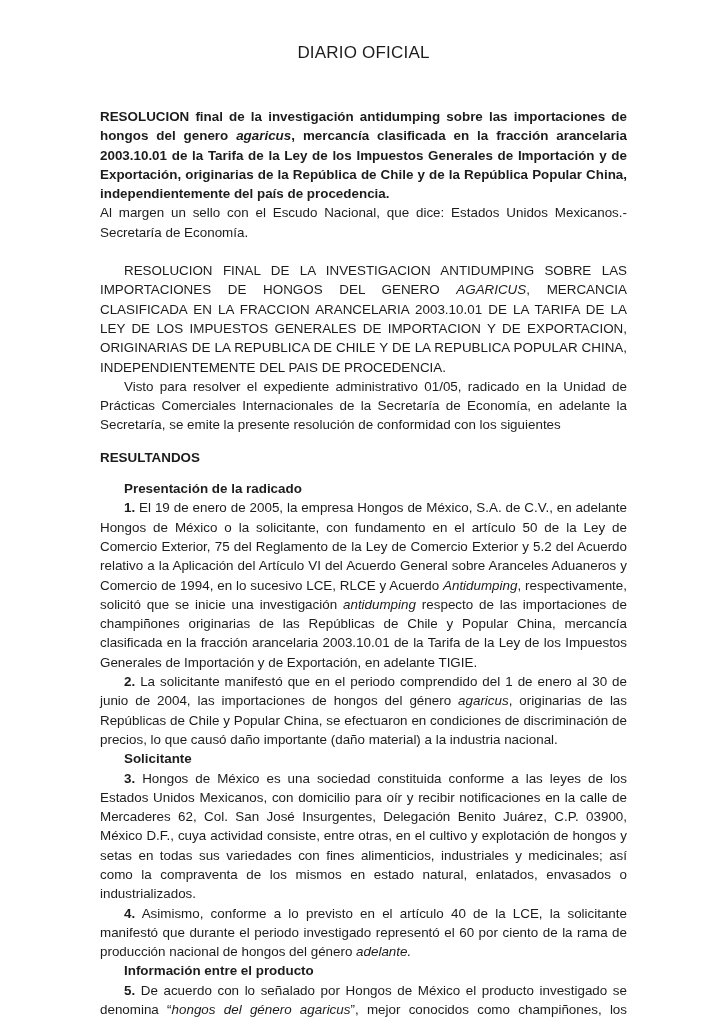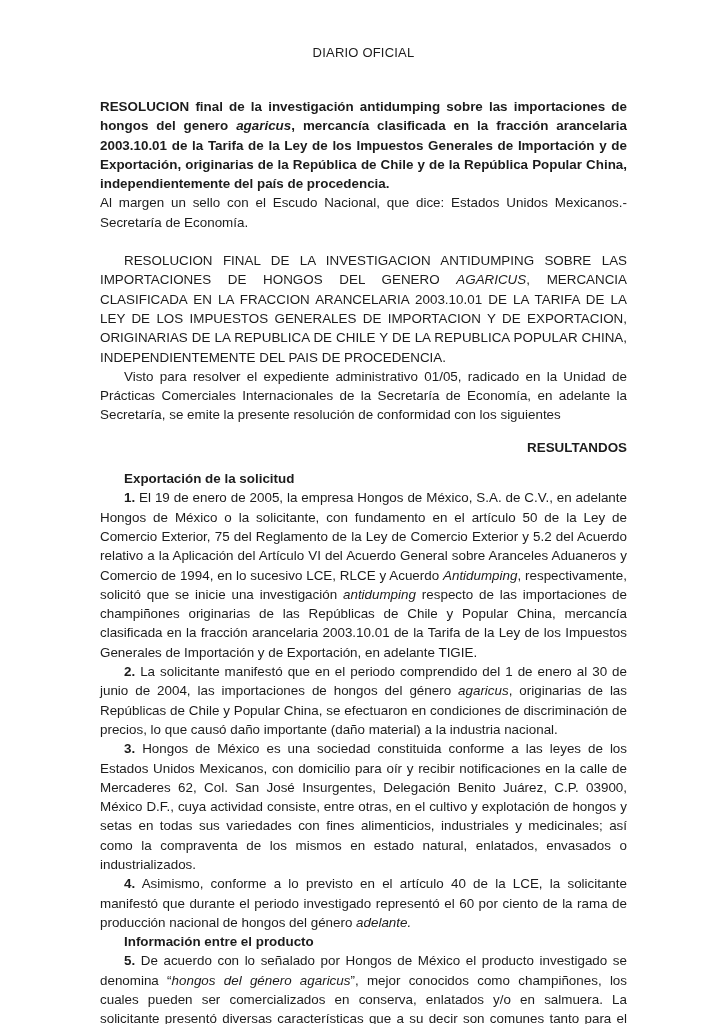--- a/index.html
+++ b/index.html
@@ -15,59 +15,60 @@
   }
   .page {
     box-sizing: border-box;
     width: 725px;
     min-height: 1024px;
     background: #ffffff;
     padding: 46px 98px 40px 100px;
   }
   .page-header {
     text-align: center;
-    font-size: 13px;
+    font-size: 17px;
     line-height: 14px;
     letter-spacing: 0.2px;
-    margin-bottom: 37px;
+    margin-bottom: 47px;
     color: #1c1c1c;
   }
   .blk {
     margin: 0;
     font-size: 13.4px;
     line-height: 19.3px;
     text-align: justify;
     hyphens: none;
   }
   .blk .b { font-weight: bold; margin-top: 28px; }
   .blk .i { font-style: italic; }
   .opening { }
   .plain   { margin-top: 0; }
   .caps    { margin-top: 19px; text-indent: 24px; }
   .indent  { text-indent: 24px; }
   .para    { text-indent: 24px; }
   .subhead { text-indent: 24px; }
   .heading {
-    text-align: right;
+    text-align: left;
     margin-top: 13px;
     margin-bottom: 12px;
   }
 </style>
 </head>
 <body>
 
 <div class="page">
   <div class="page-header">DIARIO OFICIAL</div>
   <div class="content">
       <p class="blk opening"><span class="b">RESOLUCION final de la investigación antidumping sobre las importaciones de hongos del genero </span><span class="b i">agaricus</span><span class="b">, mercancía clasificada en la fracción arancelaria 2003.10.01 de la Tarifa de la Ley de los Impuestos Generales de Importación y de Exportación, originarias de la República de Chile y de la República Popular China, independientemente del país de procedencia.</span></p>
       <p class="blk plain"><span>Al margen un sello con el Escudo Nacional, que dice: Estados Unidos Mexicanos.- Secretaría de Economía.</span></p>
       <p class="blk caps"><span>RESOLUCION FINAL DE LA INVESTIGACION ANTIDUMPING SOBRE LAS IMPORTACIONES DE HONGOS DEL GENERO </span><span class="i">AGARICUS</span><span>, MERCANCIA CLASIFICADA EN LA FRACCION ARANCELARIA 2003.10.01 DE LA TARIFA DE LA LEY DE LOS IMPUESTOS GENERALES DE IMPORTACION Y DE EXPORTACION, ORIGINARIAS DE LA REPUBLICA DE CHILE Y DE LA REPUBLICA POPULAR CHINA, INDEPENDIENTEMENTE DEL PAIS DE PROCEDENCIA.</span></p>
       <p class="blk indent"><span>Visto para resolver el expediente administrativo 01/05, radicado en la Unidad de Prácticas Comerciales Internacionales de la Secretaría de Economía, en adelante la Secretaría, se emite la presente resolución de conformidad con los siguientes</span></p>
       <p class="blk heading"><span class="b">RESULTANDOS</span></p>
-      <p class="blk subhead"><span class="b">Exportación de la solicitud</span></p>
+      <p class="blk subhead"><span class="b">Presentación de la radicado</span></p>
       <p class="blk para"><span class="b">1.</span><span> El 19 de enero de 2005, la empresa Hongos de México, S.A. de C.V., en adelante Hongos de México o la solicitante, con fundamento en el artículo 50 de la Ley de Comercio Exterior, 75 del Reglamento de la Ley de Comercio Exterior y 5.2 del Acuerdo relativo a la Aplicación del Artículo VI del Acuerdo General sobre Aranceles Aduaneros y Comercio de 1994, en lo sucesivo LCE, RLCE y Acuerdo </span><span class="i">Antidumping</span><span>, respectivamente, solicitó que se inicie una investigación </span><span class="i">antidumping</span><span> respecto de las importaciones de champiñones originarias de las Repúblicas de Chile y Popular China, mercancía clasificada en la fracción arancelaria 2003.10.01 de la Tarifa de la Ley de los Impuestos Generales de Importación y de Exportación, en adelante TIGIE.</span></p>
       <p class="blk para"><span class="b">2.</span><span> La solicitante manifestó que en el periodo comprendido del 1 de enero al 30 de junio de 2004, las importaciones de hongos del género </span><span class="i">agaricus</span><span>, originarias de las Repúblicas de Chile y Popular China, se efectuaron en condiciones de discriminación de precios, lo que causó daño importante (daño material) a la industria nacional.</span></p>
+      <p class="blk subhead"><span class="b">Solicitante</span></p>
       <p class="blk para"><span class="b">3.</span><span> Hongos de México es una sociedad constituida conforme a las leyes de los Estados Unidos Mexicanos, con domicilio para oír y recibir notificaciones en la calle de Mercaderes 62, Col. San José Insurgentes, Delegación Benito Juárez, C.P. 03900, México D.F., cuya actividad consiste, entre otras, en el cultivo y explotación de hongos y setas en todas sus variedades con fines alimenticios, industriales y medicinales; así como la compraventa de los mismos en estado natural, enlatados, envasados o industrializados.</span></p>
       <p class="blk para"><span class="b">4.</span><span> Asimismo, conforme a lo previsto en el artículo 40 de la LCE, la solicitante manifestó que durante el periodo investigado representó el 60 por ciento de la rama de producción nacional de hongos del género </span><span class="i">adelante.</span></p>
       <p class="blk subhead"><span class="b">Información entre el producto</span></p>
       <p class="blk para"><span class="b">5.</span><span> De acuerdo con lo señalado por Hongos de México el producto investigado se denomina “</span><span class="i">hongos del género agaricus</span><span>”, mejor conocidos como champiñones, los cuales pueden ser comercializados en conserva, enlatados y/o en salmuera. La solicitante presentó diversas características que a su decir son comunes tanto para el producto importado como para el de fabricación nacional, y que se describen en los siguientes párrafos.</span></p>
     </div>
 </div>
 
 </body></html>

